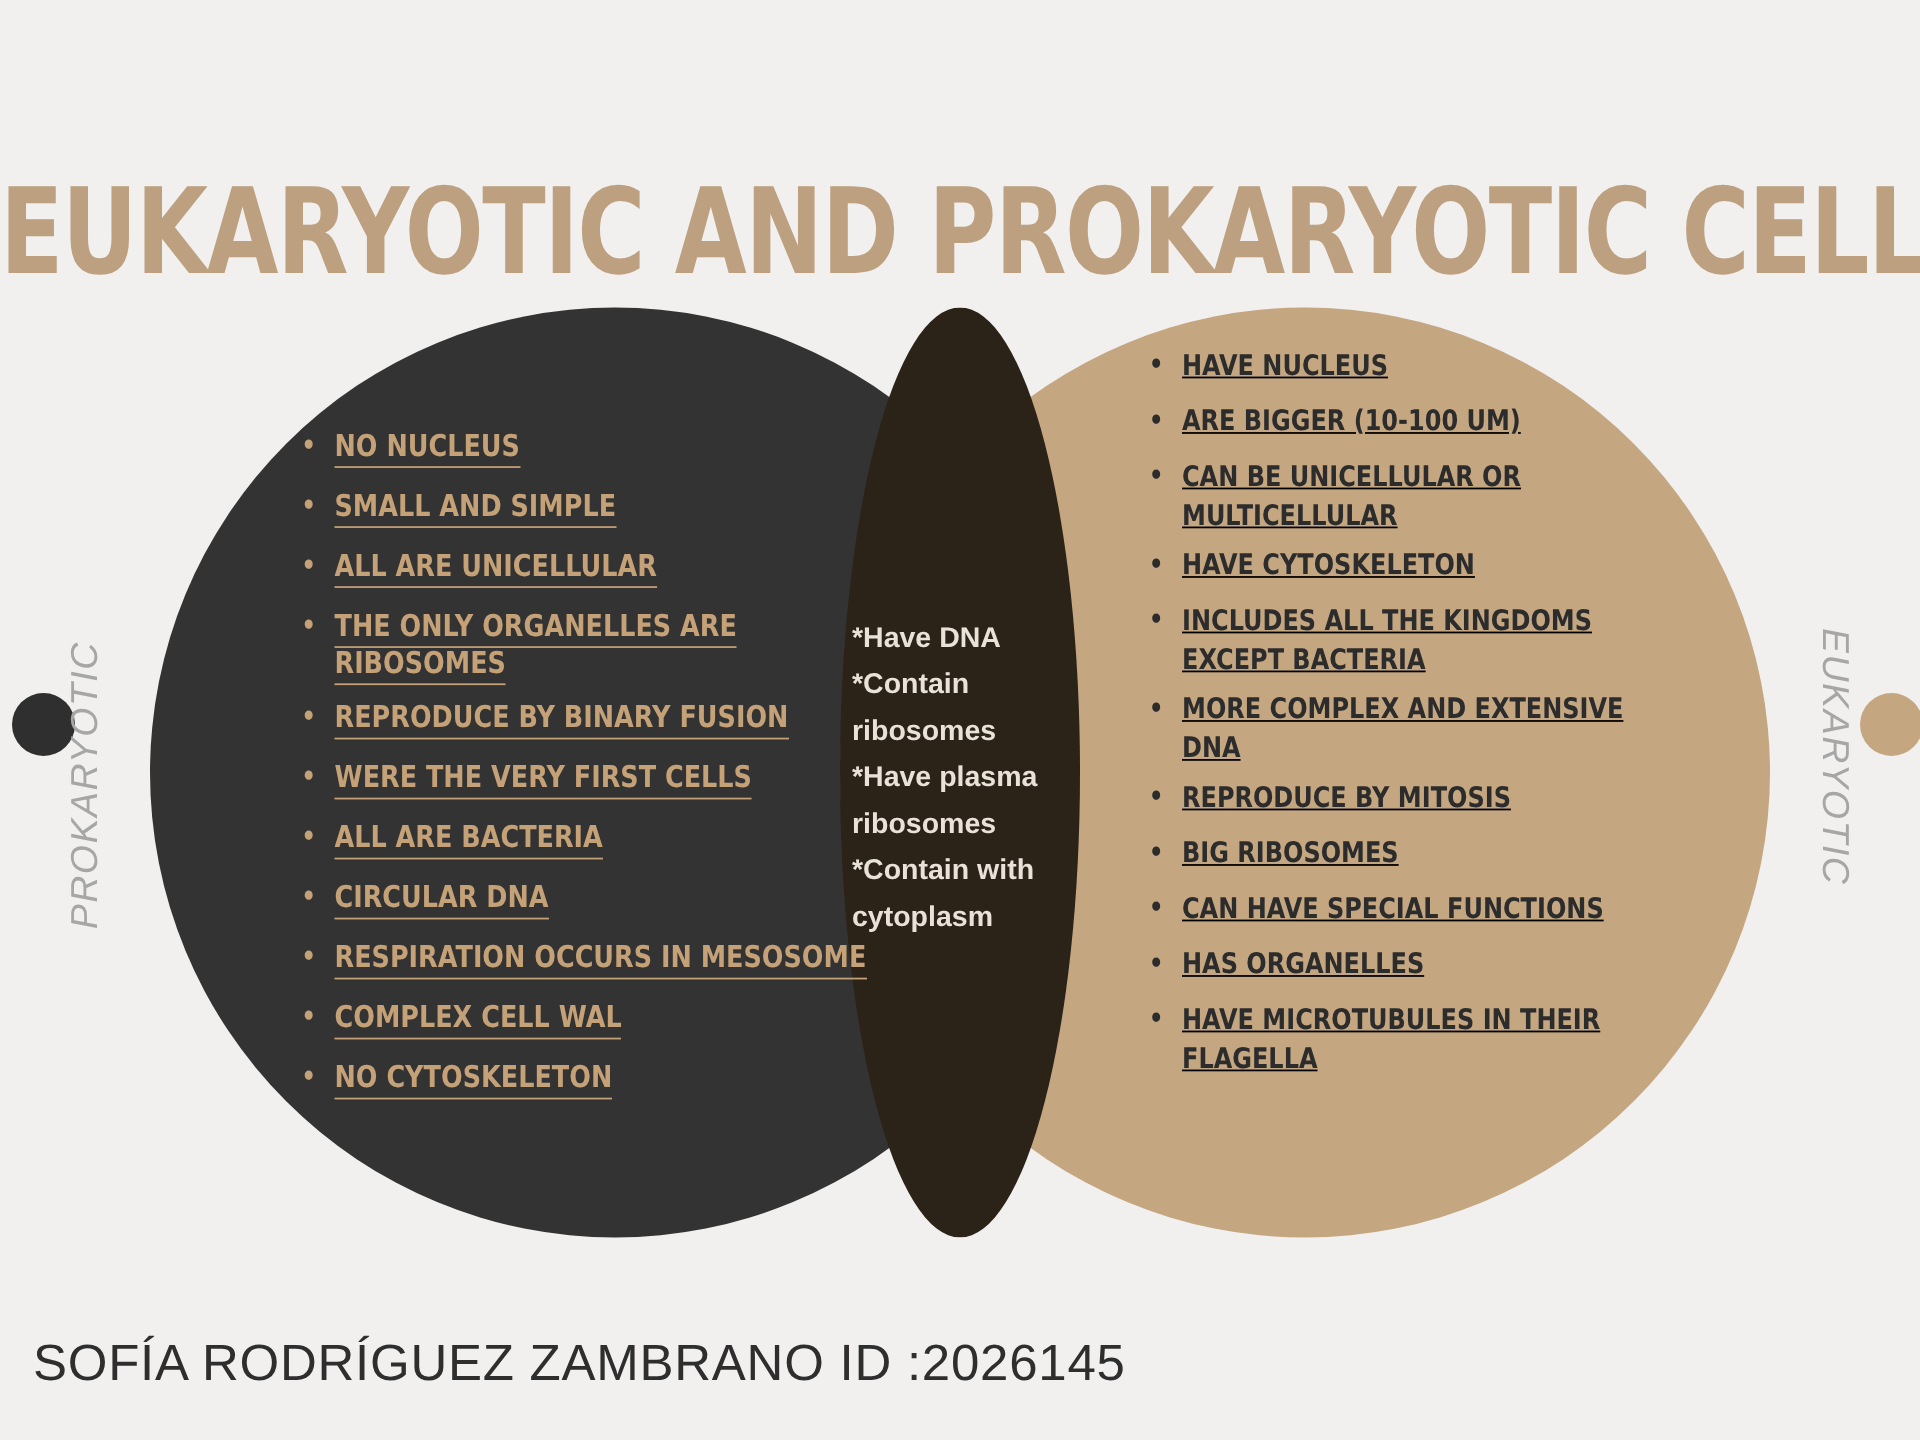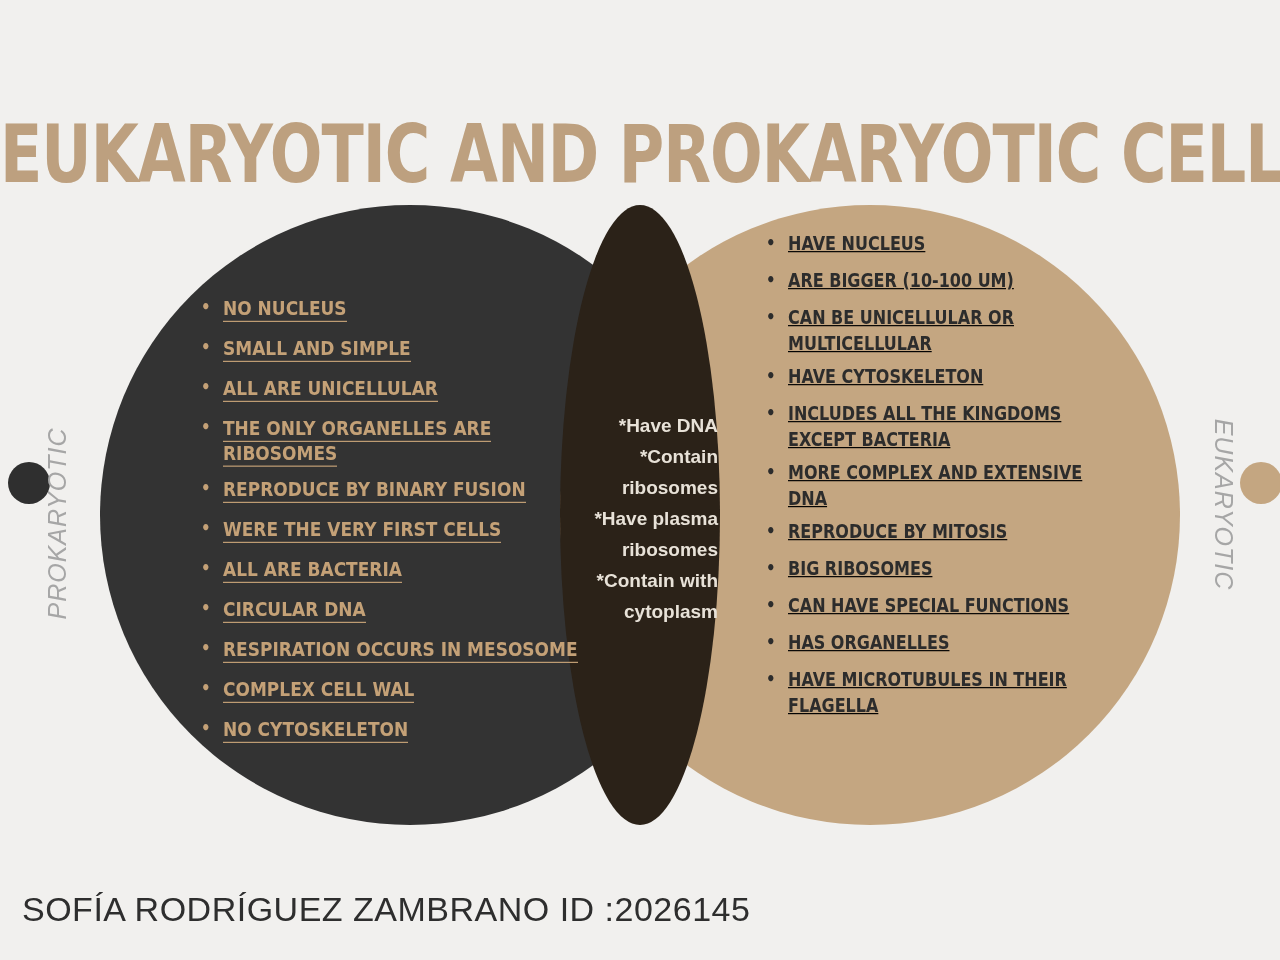--- a/index.html
+++ b/index.html
@@ -70,21 +70,21 @@
     width: 160px;
     height: 620px;
     background: #2b2218;
     clip-path: ellipse(80px 310px at 50% 50%);
     pointer-events: none;
   }
 
   
   .list-left {
     position: absolute;
-    top: 91px;
+    top: 81px;
     left: 95px;
     width: 395px;
     margin: 0;
     padding: 0;
     list-style: none;
   }
   .list-left li {
     position: relative;
     font-family: "DejaVu Sans", sans-serif;
     font-weight: bold;
@@ -147,21 +147,21 @@
 
   
   .list-center {
     position: absolute;
     top: 205px;
     left: 468px;
     width: 150px;
     margin: 0;
     padding: 0;
     list-style: none;
-    text-align: right;
+    text-align: left;
   }
   .list-center li {
     font-family: "Liberation Sans", sans-serif;
     font-weight: bold;
     font-size: 19px;
     line-height: 31px;
     color: #e8e2d8;
   }
 
   

